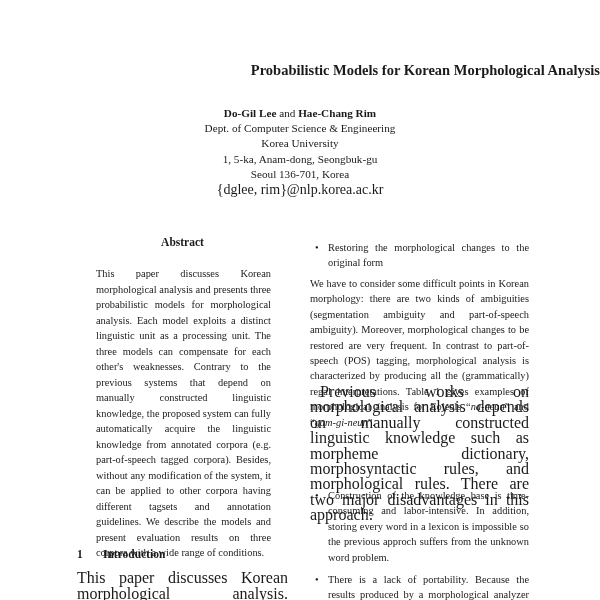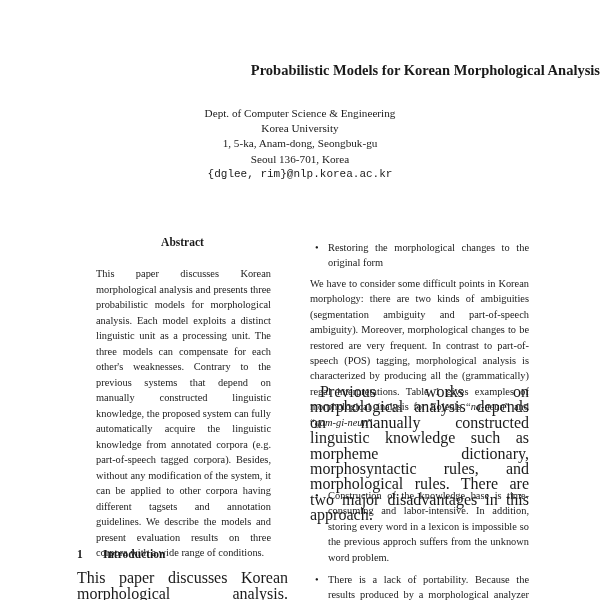--- a/index.html
+++ b/index.html
@@ -4,21 +4,21 @@
 <style>
   html, body { margin:0; padding:0; background:#fff; }
   body { width:600px; height:600px; position:relative; overflow:hidden;
          font-family:"Liberation Serif", "DejaVu Serif", serif; color:#1a1a1a; }
   .title { position:absolute; top:62px; left:0; width:600px; text-align:right;
            font-size:14.5px; font-weight:bold; }
   .authors { position:absolute; top:106px; left:0; width:600px; text-align:center;
              font-size:11.2px; line-height:15.2px; }
   .authors .names { font-weight:bold; }
   .authors .names .and { font-weight:normal; }
-  .authors .email { font-family:Liberation Mono, monospace; font-size:11px; }
+  .authors .email { font-family:Liberation Serif, serif; font-size:14px; }
   .abstract-h { position:absolute; top:236px; left:77px; width:211px; text-align:center;
                 font-size:11.5px; font-weight:bold; }
   .abstract { position:absolute; top:266px; left:96px; width:175px;
               font-size:10.4px; line-height:15.5px; text-align:justify; }
   .sec-h { position:absolute; top:548px; left:77px; font-size:11.5px; font-weight:bold; }
   .sec-h .num { display:inline-block; width:26px; }
   .intro { position:absolute; top:570px; left:77px; width:211px; font-size:16px;
            line-height:15.5px; text-align:justify; }
   ul { margin:0; padding:0; list-style:none; }
   li { position:relative; padding-left:18px; }
@@ -29,20 +29,25 @@
   .p4 { position:absolute; top:488px; left:310px; width:219px; font-size:10.4px; line-height:15.4px; text-align:justify; }
   .p4 li + li { margin-top:7px; }
   i { font-style:italic; }
 </style>
 </head>
 <body>
 
 <div class="title">Probabilistic Models for Korean Morphological Analysis</div>
 
 <div class="authors">
+  <div class="names">
+    <span>Do-Gil Lee</span>
+    <span class="and">and</span>
+    <span>Hae-Chang Rim</span>
+  </div>
   <div>Dept. of Computer Science &amp; Engineering</div>
   <div>Korea University</div>
   <div>1, 5-ka, Anam-dong, Seongbuk-gu</div>
   <div>Seoul 136-701, Korea</div>
   <div class="email">{dglee, rim}@nlp.korea.ac.kr</div>
 </div>
 
 <div class="abstract-h">Abstract</div>
 <div class="abstract">This paper discusses Korean morphological analysis and presents three probabilistic models for morphological analysis. Each model exploits a distinct linguistic unit as a processing unit. The three models can compensate for each other's weaknesses. Contrary to the previous systems that depend on manually constructed linguistic knowledge, the proposed system can fully automatically acquire the linguistic knowledge from annotated corpora (e.g. part-of-speech tagged corpora). Besides, without any modification of the system, it can be applied to other corpora having different tagsets and annotation guidelines. We describe the models and present evaluation results on three corpora with a wide range of conditions.</div>
 

